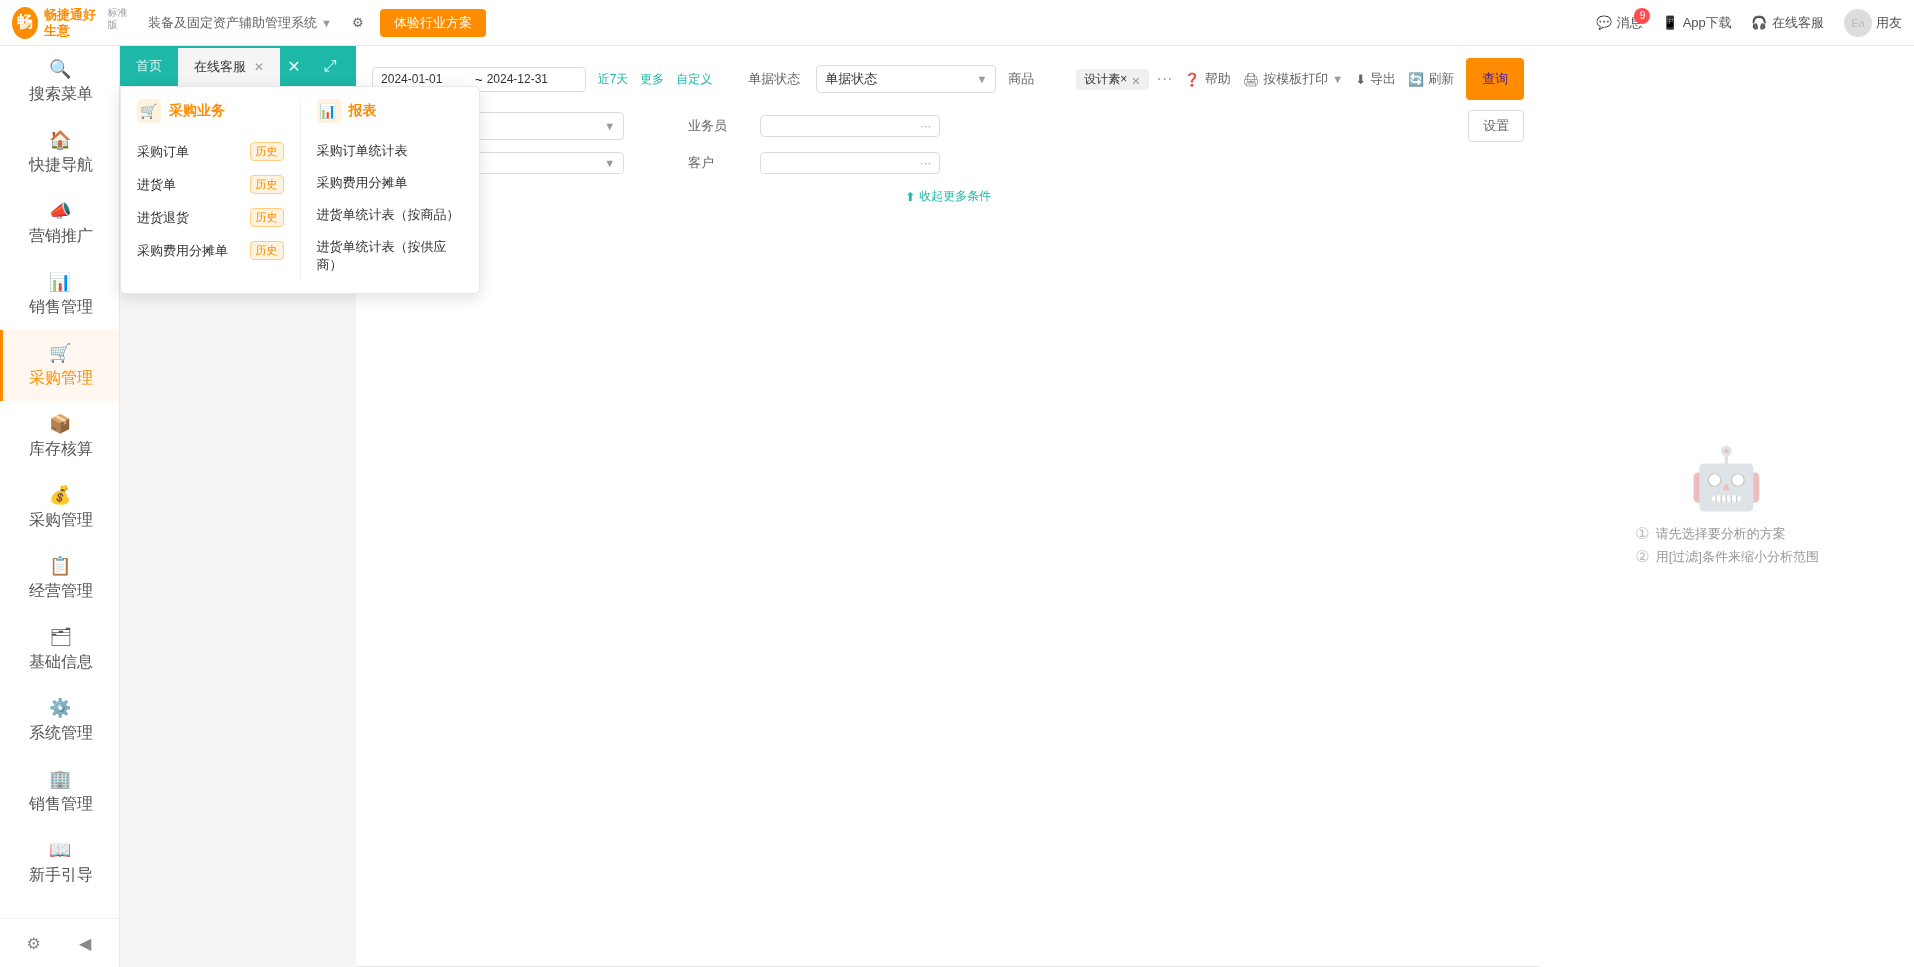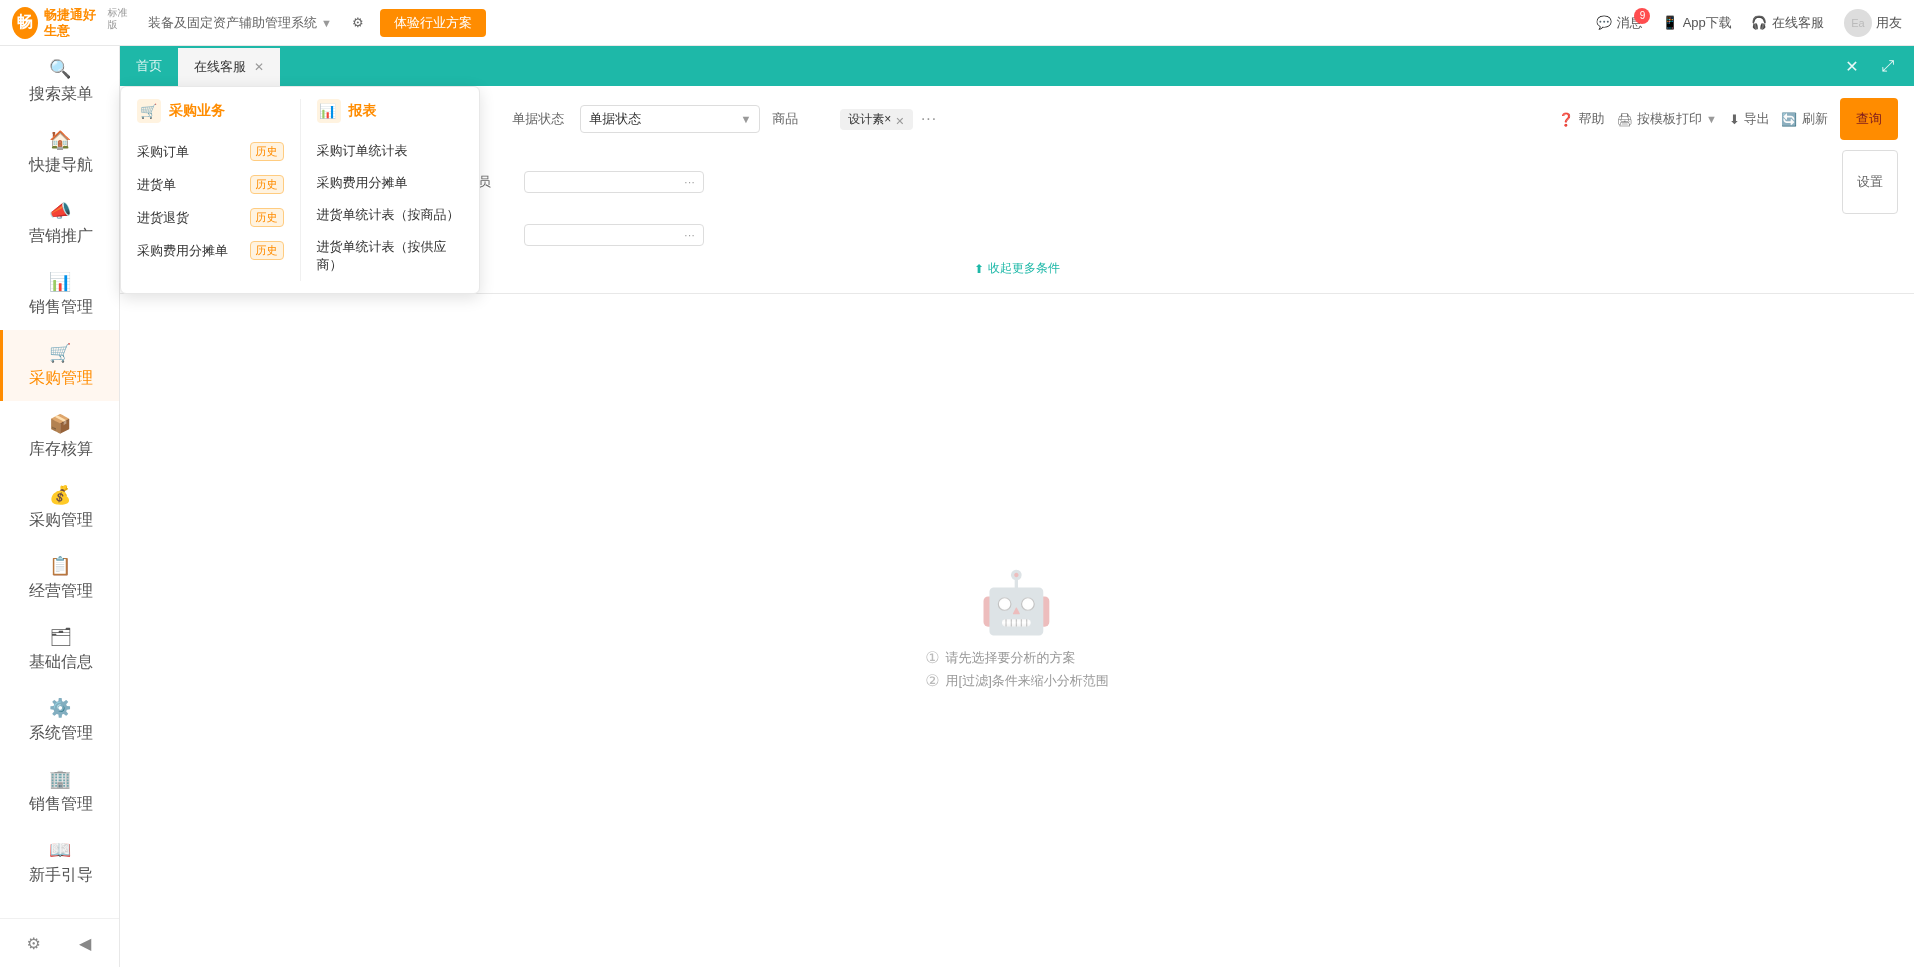--- a/index.html
+++ b/index.html
@@ -162,21 +162,21 @@
       cursor: pointer;
       color: #888;
       font-size: 16px;
       border-radius: 4px;
     }
 
     
     .content-area {
       flex: 1;
       display: flex;
-      flex-direction: column;
+      flex-direction: row;
       overflow: hidden;
       position: relative;
     }
 
     
     .tab-bar {
       height: 40px;
       background: #1eb8a8;
       display: flex;
       align-items: center;
@@ -299,33 +299,33 @@
     .toolbar-btn {
       display: flex;
       align-items: center;
       gap: 4px;
       color: #666;
       cursor: pointer;
       font-size: 13px;
     }
     .query-btn {
       background: #ff8c00;
-      color: #7f1d1d;
+      color: #4c1d95;
       border: none;
       border-radius: 4px;
       padding: 12px 16px;
       font-size: 13px;
       cursor: pointer;
     }
     .set-btn {
       background: #fff;
       color: #666;
       border: 1px solid #ddd;
       border-radius: 4px;
-      padding: 22px 14px;
+      padding: 6px 14px;
       font-size: 13px;
       cursor: pointer;
     }
     .collapse-row {
       display: flex;
       justify-content: center;
       padding: 4px;
     }
     .collapse-btn {
       color: #1eb8a8;

